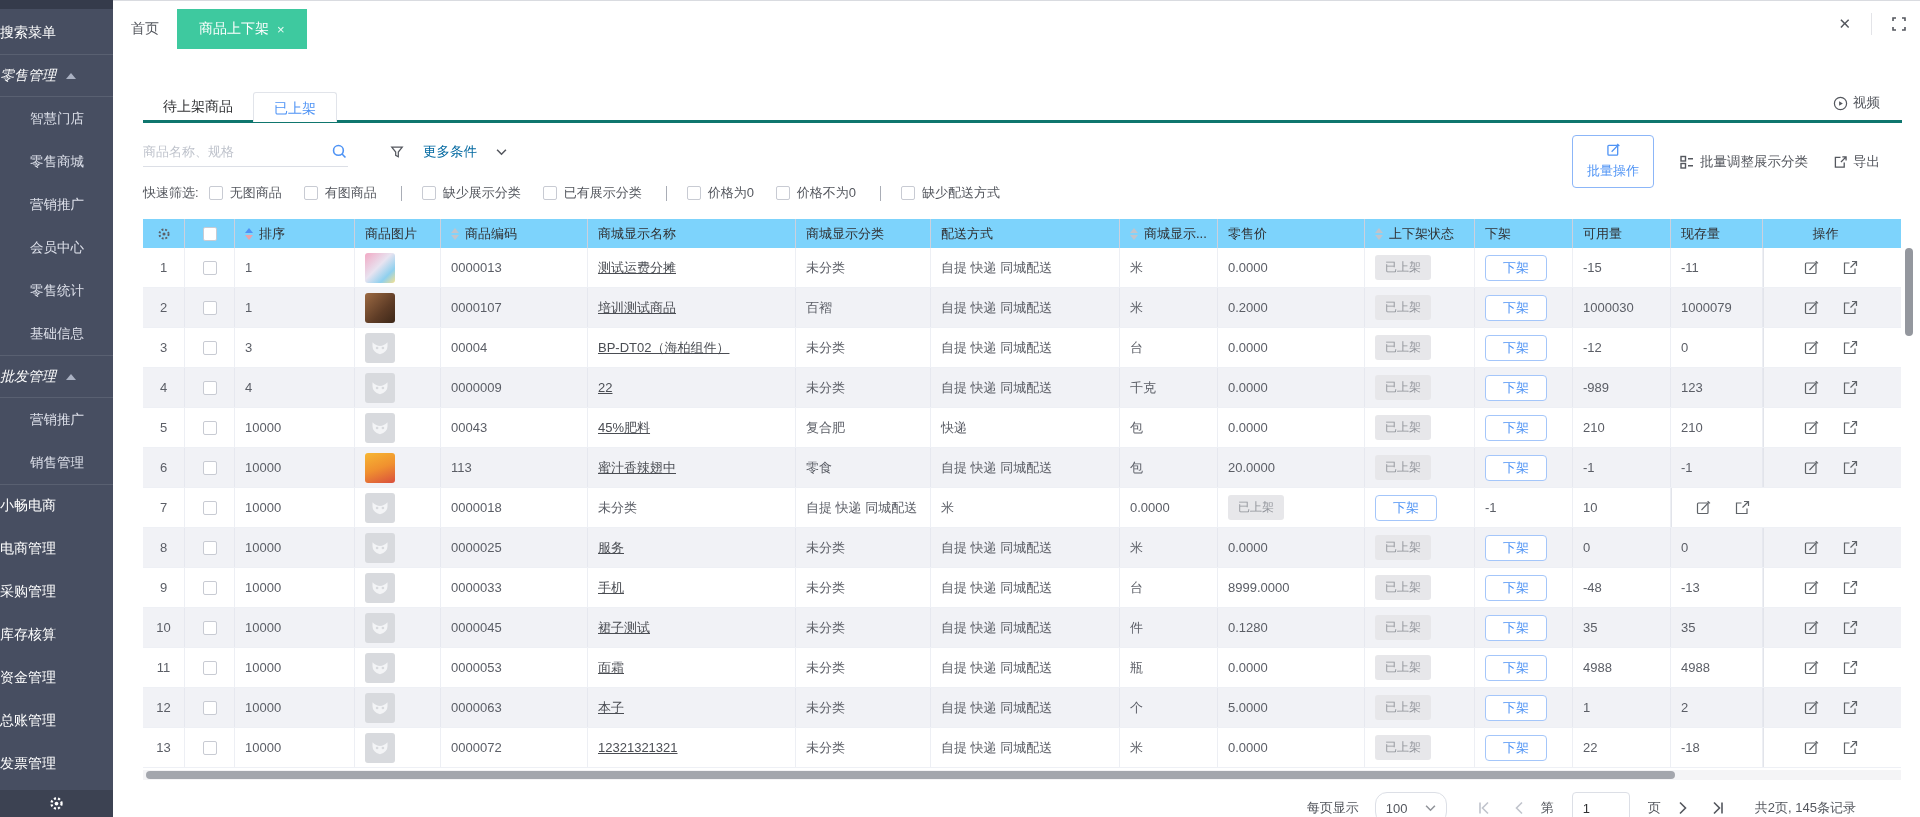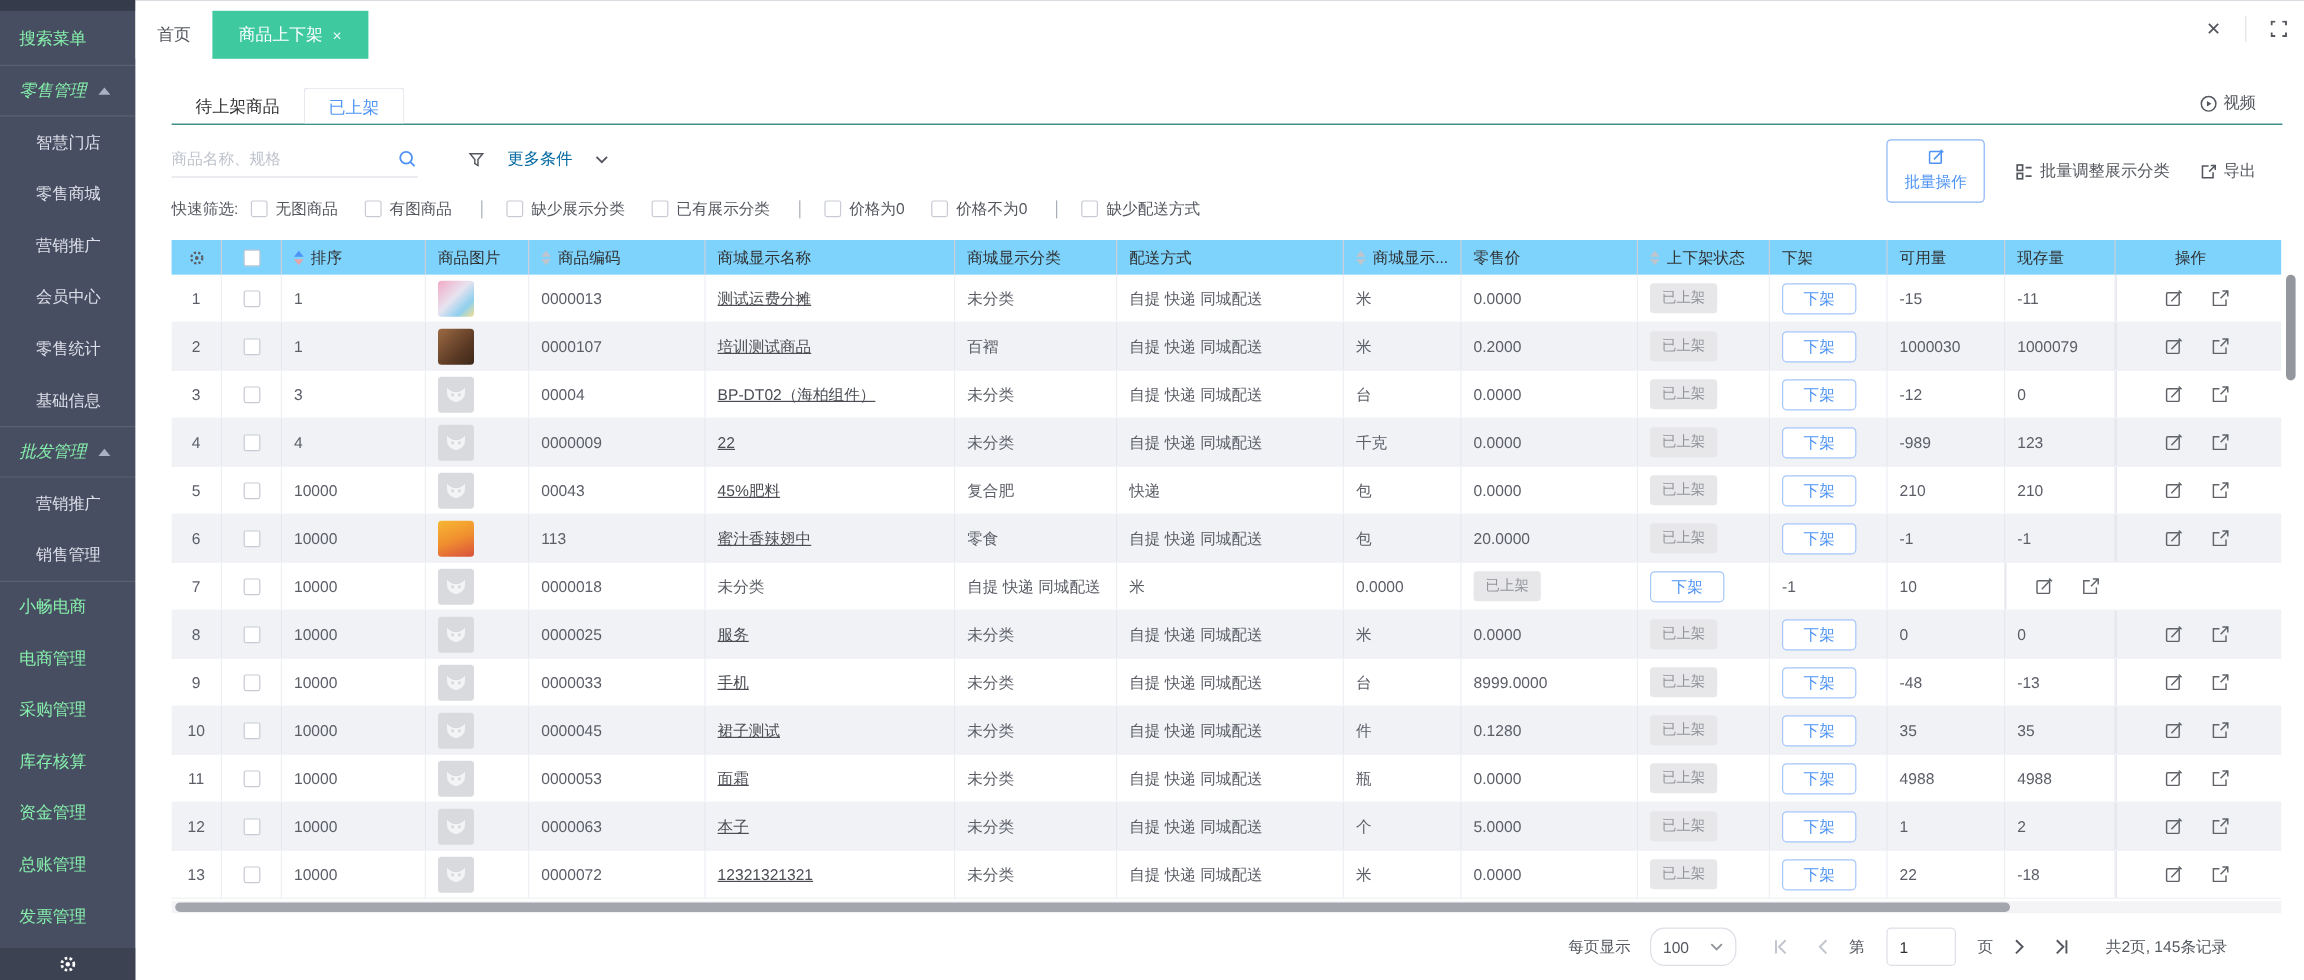--- a/index.html
+++ b/index.html
@@ -4,21 +4,21 @@
 <style>
   * { box-sizing: border-box; margin: 0; padding: 0; }
   html,body { width:1920px; height:817px; overflow:hidden; }
   body { font-family: "Liberation Sans","DejaVu Sans",sans-serif; font-size:13px; color:#606266; background:#fff; }
   .app { display:flex; width:1920px; height:817px; }
 
   
   .sidebar { width:113px; background:#474e61; display:flex; flex-direction:column; flex-shrink:0; }
   .sidebar-top-strip { height:9px; background:#353b4b; }
   .side-nav { flex:1; display:flex; flex-direction:column; padding-top:2px; }
-  .side-item { height:43px; display:flex; align-items:center; color:#86efac; font-size:14px; cursor:pointer; padding-left:16px; position:relative; }
+  .side-item { height:43px; display:flex; align-items:center; color:#ffffff; font-size:14px; cursor:pointer; padding-left:0; position:relative; }
   .side-item.sub { padding-left:30px; font-size:13.5px; color:#dde0ea; }
   .side-item.group { border-bottom:1px solid rgba(255,255,255,0.10);font-style:italic; }
   .side-item.div-above { border-top:1px solid rgba(255,255,255,0.10); }
   .caret-up { width:0; height:0; border-left:5px solid transparent; border-right:5px solid transparent; border-bottom:6px solid #aab1c2; margin-left:10px; }
   .sidebar-footer { height:27px; background:#3c4252; display:flex; align-items:center; justify-content:center; }
 
   
   .main { flex:1; display:flex; flex-direction:column; border-top:1px solid #d9dbe0; background:#fff; min-width:0; }
 
   
@@ -26,21 +26,21 @@
   .tab-home { height:40px; display:flex; align-items:center; padding:0 18px; color:#54575e; font-size:14px; cursor:pointer; }
   .tab-active { height:40px; display:flex; align-items:center; gap:8px; padding:0 22px; background:var(--green); color:#fff; font-size:14px; cursor:pointer; }
   .tab-close { font-size:13px; color:#eafaf4; cursor:pointer; }
   .win-controls { position:absolute; right:8px; top:12px; display:flex; align-items:center; gap:14px; color:#54575e; }
   .win-btn { font-size:15px; cursor:pointer; padding:2px 6px; }
   .win-divider { width:1px; height:22px; background:#e3e4e8; }
 
   
   .content { flex:1; padding:24px 18px 0 30px; display:flex; flex-direction:column; min-width:0; }
 
-  .subtab-row { display:flex; align-items:flex-start; border-bottom:1px solid #0f766e; position:relative; height:31px; }
+  .subtab-row { display:flex; align-items:center; border-bottom:3px solid #0f766e; position:relative; height:31px;margin-top:19px; }
   .subtab { padding:0 20px; height:30px; line-height:30px; font-size:14px; color:#303133; cursor:pointer; }
   .subtab.active { color:#4e93f5; background:#fff; border:1px solid #e1e4ea; border-bottom:1px solid #fff; margin-bottom:-1px; border-radius:3px 3px 0 0; }
   .video-link { position:absolute; right:22px; bottom:8px; display:flex; align-items:center; gap:5px; color:#54575e; font-size:13.5px; cursor:pointer; }
 
   .search-row { margin-top:12px; display:flex; align-items:center; height:34px; position:relative; }
   .search-box { width:205px; display:flex; align-items:center; border-bottom:1px solid #dcdfe6; height:30px; }
   .search-box input { border:none; outline:none; flex:1; font-size:13px; color:#303133; font-family:inherit; }
   .search-box input::placeholder { color:#bfc3cc; }
   .more-filter { margin-left:42px; display:flex; align-items:center; gap:19px; color:#0369a1; font-size:13.5px; cursor:pointer; }
   .right-actions { position:absolute; right:22px; top:0; display:flex; align-items:center; gap:26px; }

